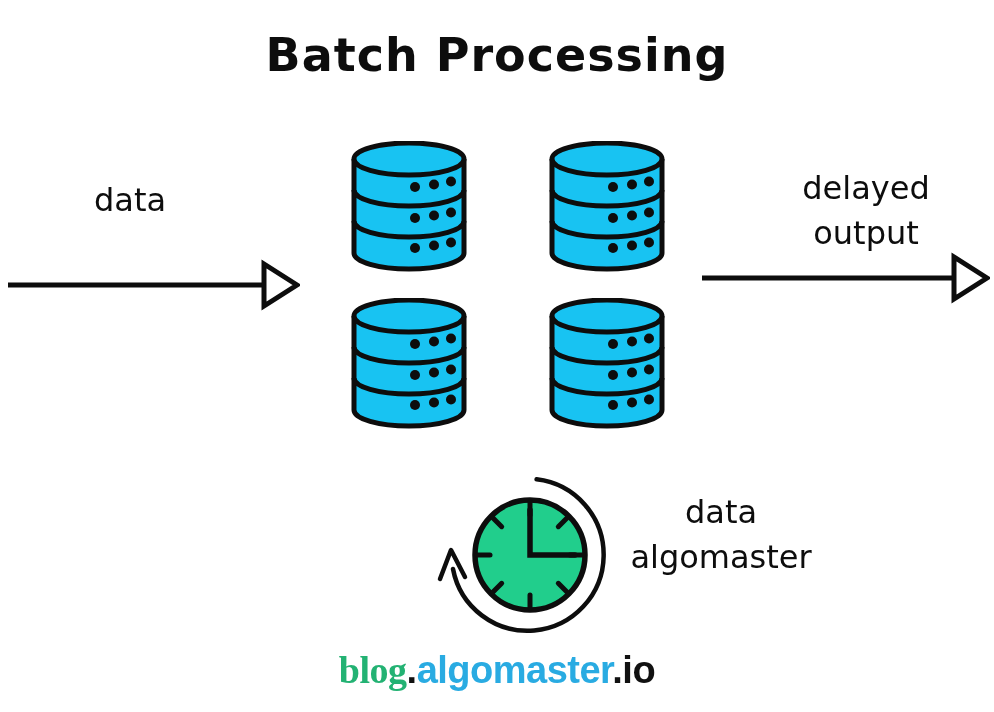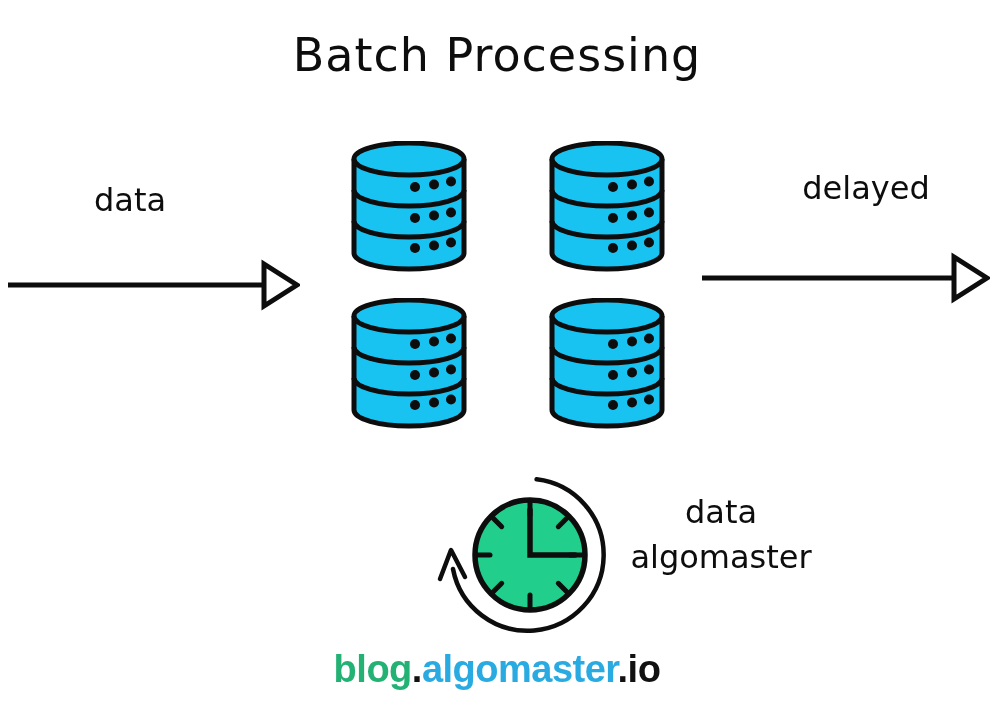--- a/index.html
+++ b/index.html
@@ -11,21 +11,21 @@
     background: var(--background, #fff);
     overflow: hidden;
     font-family: "DejaVu Sans", sans-serif;
     color: var(--ink, #0d0d0d);
   }
   .title {
     position: absolute;
     top: 28px; left: 0; right: 0;
     text-align: center;
     font-size: 46px;
-    font-weight: 400;
+    font-weight: 700;
     letter-spacing: 1px;
   }
   .hand-label {
     position: absolute;
     text-align: center;
     font-size: 32px;
     font-weight: 400;
     line-height: 1.42;
   }
   .label-input   { left: 30px;  width: 200px; top: 178px; }
@@ -45,21 +45,21 @@
 
   .footer {
     position: absolute;
     top: 648px; left: 0; right: 0;
     text-align: center;
     font-family: "Liberation Sans", sans-serif;
     font-size: 38px;
     font-weight: 700;
     letter-spacing: -0.5px;
   }
-  .footer .blog   { color: var(--footer-blog, #23B273); }
+  .footer .blog   { color: var(--footer-blog, #23B273); font-family: Liberation Serif, serif; }
   .footer .domain { color: var(--footer-domain, #29ABE2); }
   .footer .dot, .footer .tld { color: var(--footer-tld, #111111); }
 </style>
 </head>
 <body>
 
 <div class="canvas">
 
   <div class="title">Batch Processing</div>
 
@@ -101,20 +101,21 @@
     </svg>
   <svg class="abs" style="left:348px; top:298px" width="122" height="132" viewBox="0 0 122 132">
       <use href="#db-symbol"></use>
     </svg>
   <svg class="abs" style="left:546px; top:298px" width="122" height="132" viewBox="0 0 122 132">
       <use href="#db-symbol"></use>
     </svg>
 
   <div class="hand-label label-output">
     <div>delayed</div>
+    <div>output</div>
   </div>
 
   <svg class="abs" style="left:702px; top:250px" width="288" height="58" viewBox="0 0 288 58">
     <line class="arrow-line" x1="0" y1="28" x2="253" y2="28"></line>
     <polygon class="arrow-head" points="252,7 252,49 285,28"></polygon>
   </svg>
 
   <svg class="abs" style="left:425px; top:462px" width="195" height="185" viewBox="0 0 195 185">
     <g>
       <path class="stroke" stroke-width="4.5" stroke-linecap="round" d="M111.6,17.3 A76,76 0 1 1 28,107"></path>

